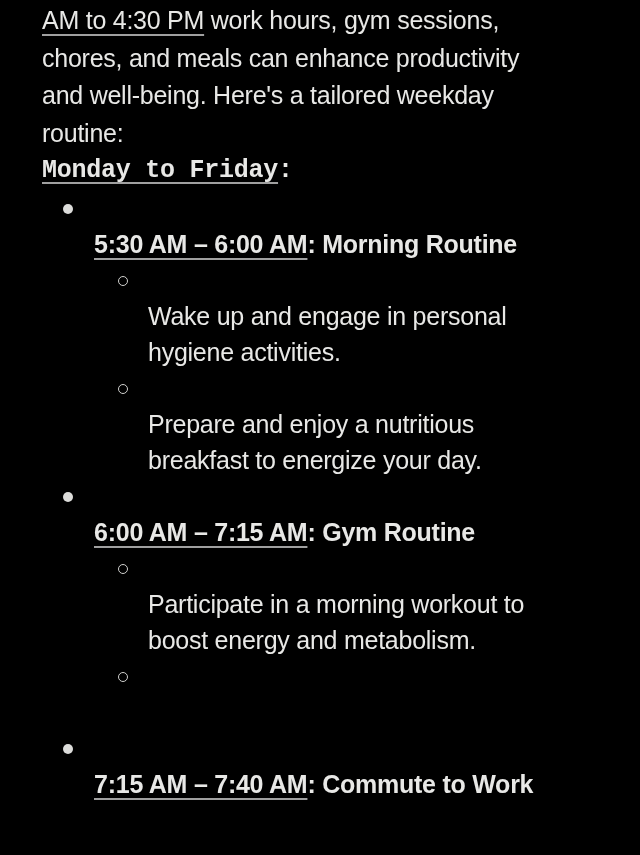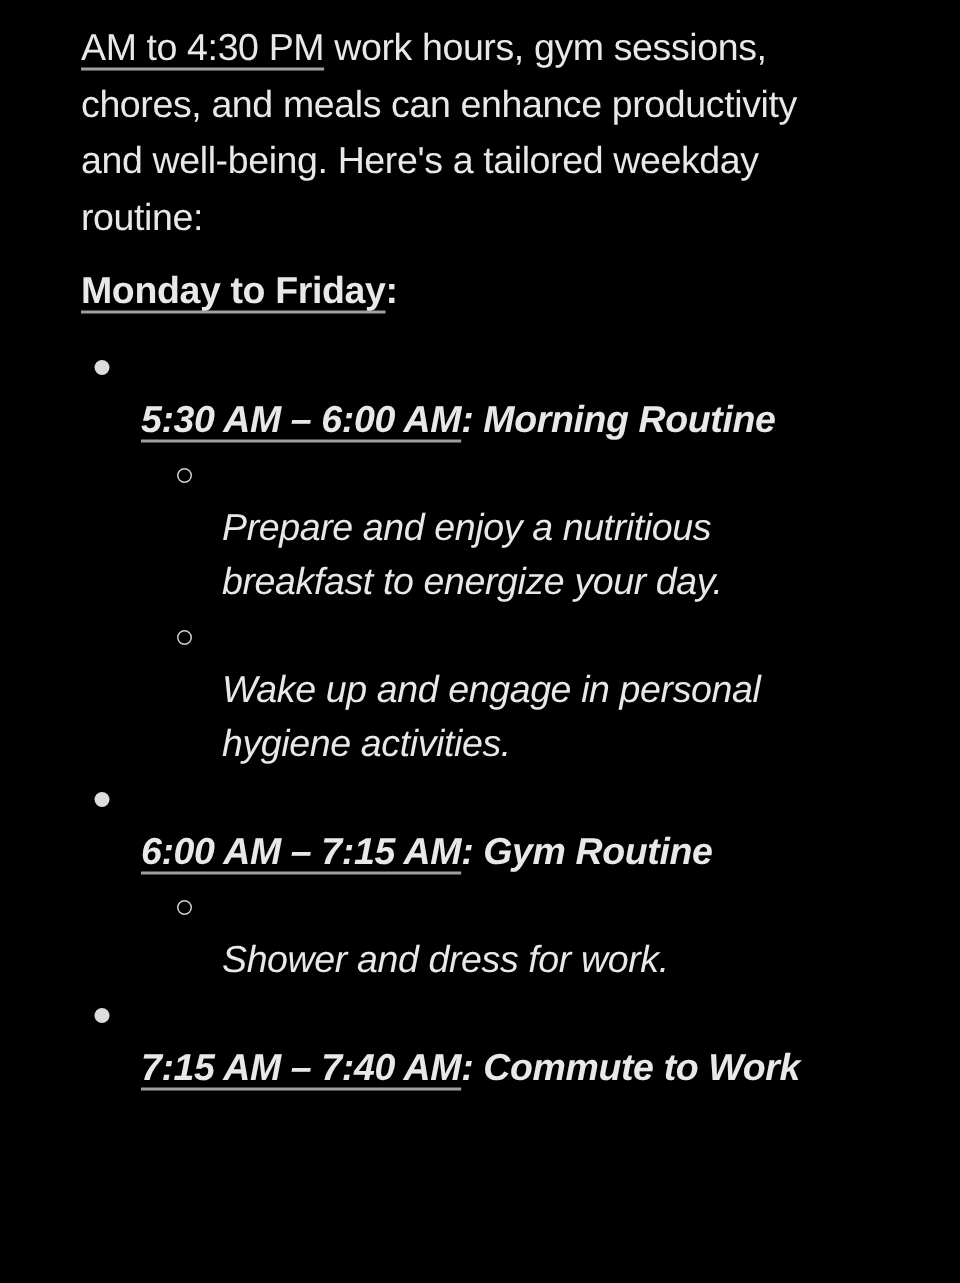--- a/index.html
+++ b/index.html
@@ -14,43 +14,42 @@
     box-sizing: border-box;
     width: 640px;
     height: 855px;
     padding: 2px 0 0 42px;
     color: #e8e8e6;
     font-size: 25px;
     letter-spacing: -0.25px;
     overflow: hidden;
   }
   .intro, .heading {
-    margin: 12px;
+    margin: 0;
     line-height: 37.5px;
     white-space: pre-line;
     font-weight: 400;
   }
-  .heading { font-weight: 700; }
+  .heading { font-weight: 700; font-family: Liberation Mono, monospace; }
   .u {
     text-decoration: underline;
     text-decoration-thickness: 1.5px;
     text-underline-offset: 5px;
     text-decoration-color: #a0a0a0;
     text-decoration-skip-ink: none;
   }
   .schedule {
     list-style: none;
     margin: 0;
     padding: 0;
   }
   .row {
     position: relative;
     line-height: 36px;
     white-space: pre-line;
-    font-style: italic;
   }
   .row.r1 {
     padding-left: 52px;
     font-weight: 700;
   }
   .row.r2 {
     padding-left: 106px;
     font-weight: 400;
   }
   .b1 {
@@ -84,37 +83,41 @@
 routine:</span></p>
 
   <p class="heading"><span class="u">Monday to Friday</span><span>:</span></p>
 
   <ul class="schedule">
   <li class="row r1">
     <span class="b1"></span><span class="u">5:30 AM – 6:00 AM</span><span>: Morning Routine</span>
   </li>
 
   <li class="row r2">
-    <span class="b2"></span><span>Prepare and enjoy a nutritious
-breakfast to energize your day.</span>
+    <span class="b2"></span><span>Wake up and engage in personal
+hygiene activities.</span>
   </li>
 
   <li class="row r2">
-    <span class="b2"></span><span>Wake up and engage in personal
-hygiene activities.</span>
+    <span class="b2"></span><span>Prepare and enjoy a nutritious
+breakfast to energize your day.</span>
   </li>
 
   <li class="row r1">
     <span class="b1"></span><span class="u">6:00 AM – 7:15 AM</span><span>: Gym Routine</span>
   </li>
 
+  <li class="row r2">
+    <span class="b2"></span><span>Participate in a morning workout to
+boost energy and metabolism.</span>
+  </li>
 
 
   <li class="row r2">
-    <span class="b2"></span><span>Shower and dress for work.</span>
+    <span class="b2"></span>
   </li>
 
   <li class="row r1">
     <span class="b1"></span><span class="u">7:15 AM – 7:40 AM</span><span>: Commute to Work</span>
   </li>
 
 </ul>
 
 </div>
 

